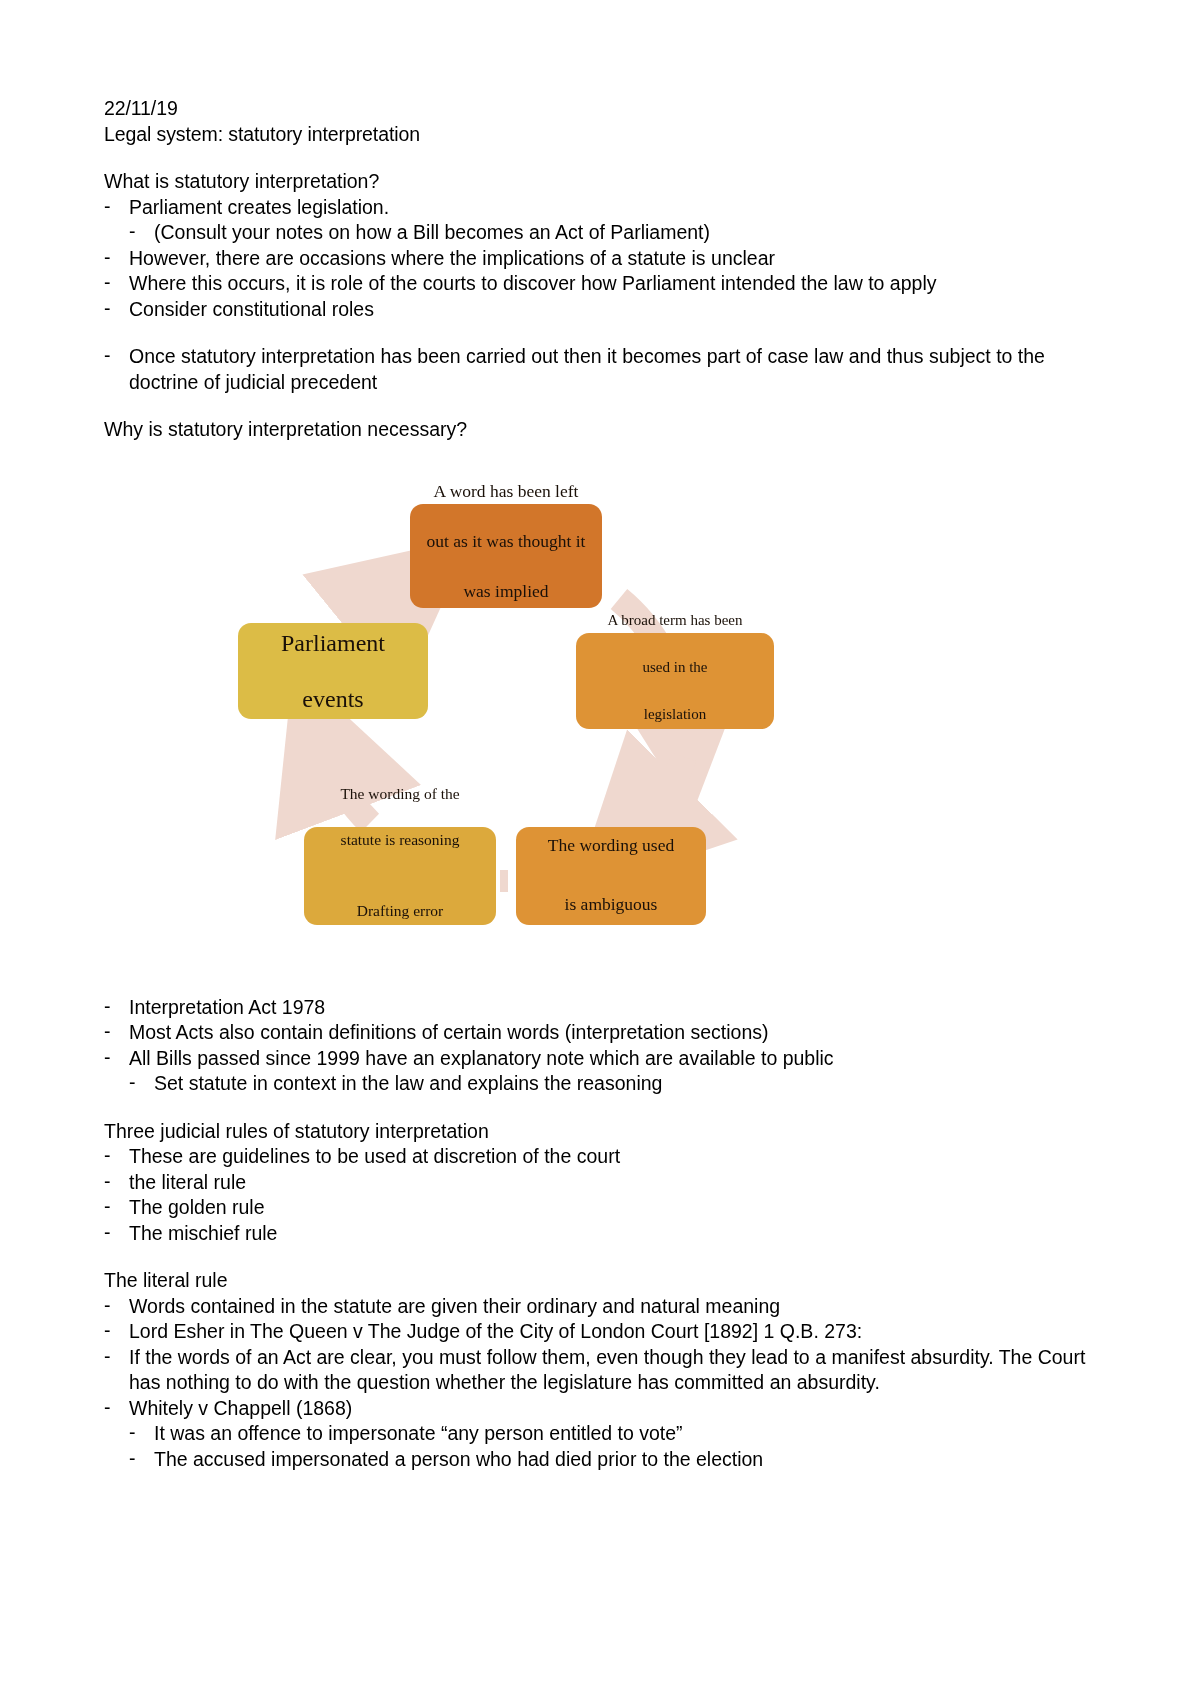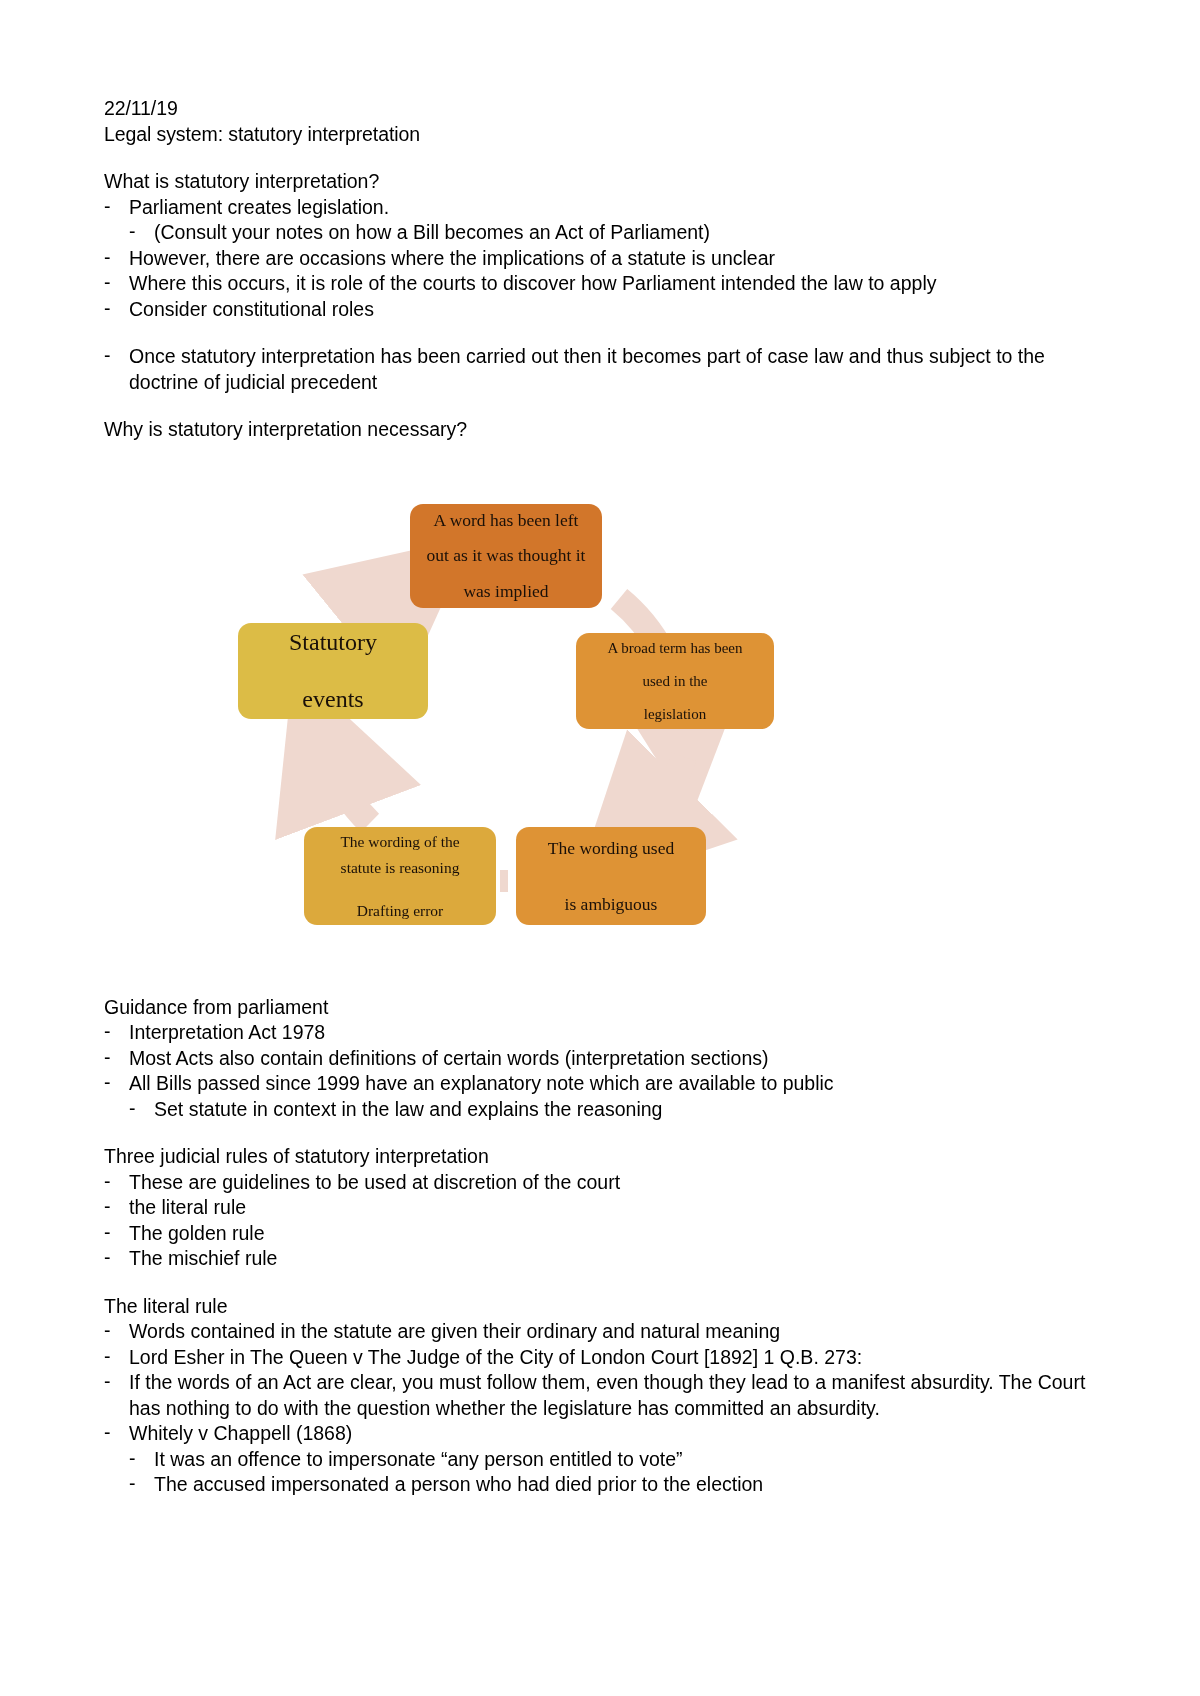--- a/index.html
+++ b/index.html
@@ -77,25 +77,26 @@
     left: 0; top: 0;
   }
 
   .node {
     position: absolute;
     box-sizing: border-box;
     border-radius: 13px;
     display: flex;
     flex-direction: column;
     align-items: center;
-    justify-content: space-between;
+    justify-content: flex-end;
     text-align: center;
     font-family: "Liberation Serif", serif;
     color: #1a1008;
     padding: 4px 8px;
+    gap: 25px;
   }
   .node .nline { display: block; white-space: nowrap; }
 
   #node-top {
     left: 306px; top: 15px;
     width: 192px; height: 104px;
     background: #D2762A;
     font-size: 17.5px;
     line-height: 25px;
   }
@@ -223,29 +224,28 @@
       </div>
 
       <div class="node" id="node-bottom-left" style="background: rgb(220, 169, 60);">
         <span class="nline">The wording of the</span>
         <span class="nline">statute is reasoning</span>
         <span class="gap"></span>
         <span class="nline">Drafting error</span>
       </div>
 
       <div class="node" id="node-left" style="background: rgb(220, 188, 70);">
-        <span class="nline">Statutory</span>
+        <span class="nline">Parliament</span>
         <span class="nline">events</span>
       </div>
     </div>
 
     <div class="bottom-notes">
 
       <div class="block">
-        <div class="heading">Guidance from parliament</div>
         <div class="bullet">
             <span class="dash">-</span>
             <span class="txt">Interpretation Act 1978</span>
           </div>
         <div class="bullet">
             <span class="dash">-</span>
             <span class="txt">Most Acts also contain definitions of certain words (interpretation sections)</span>
           </div>
         <div class="bullet">
             <span class="dash">-</span>

